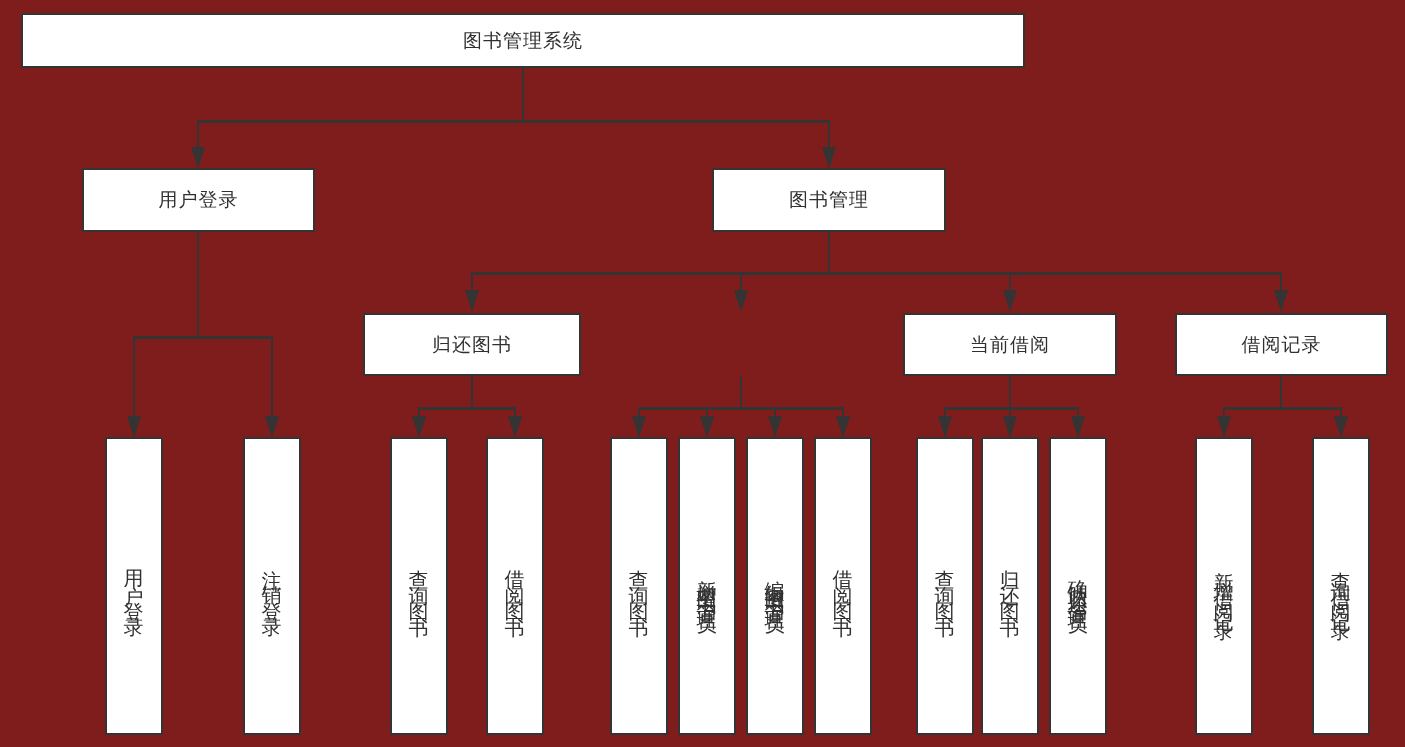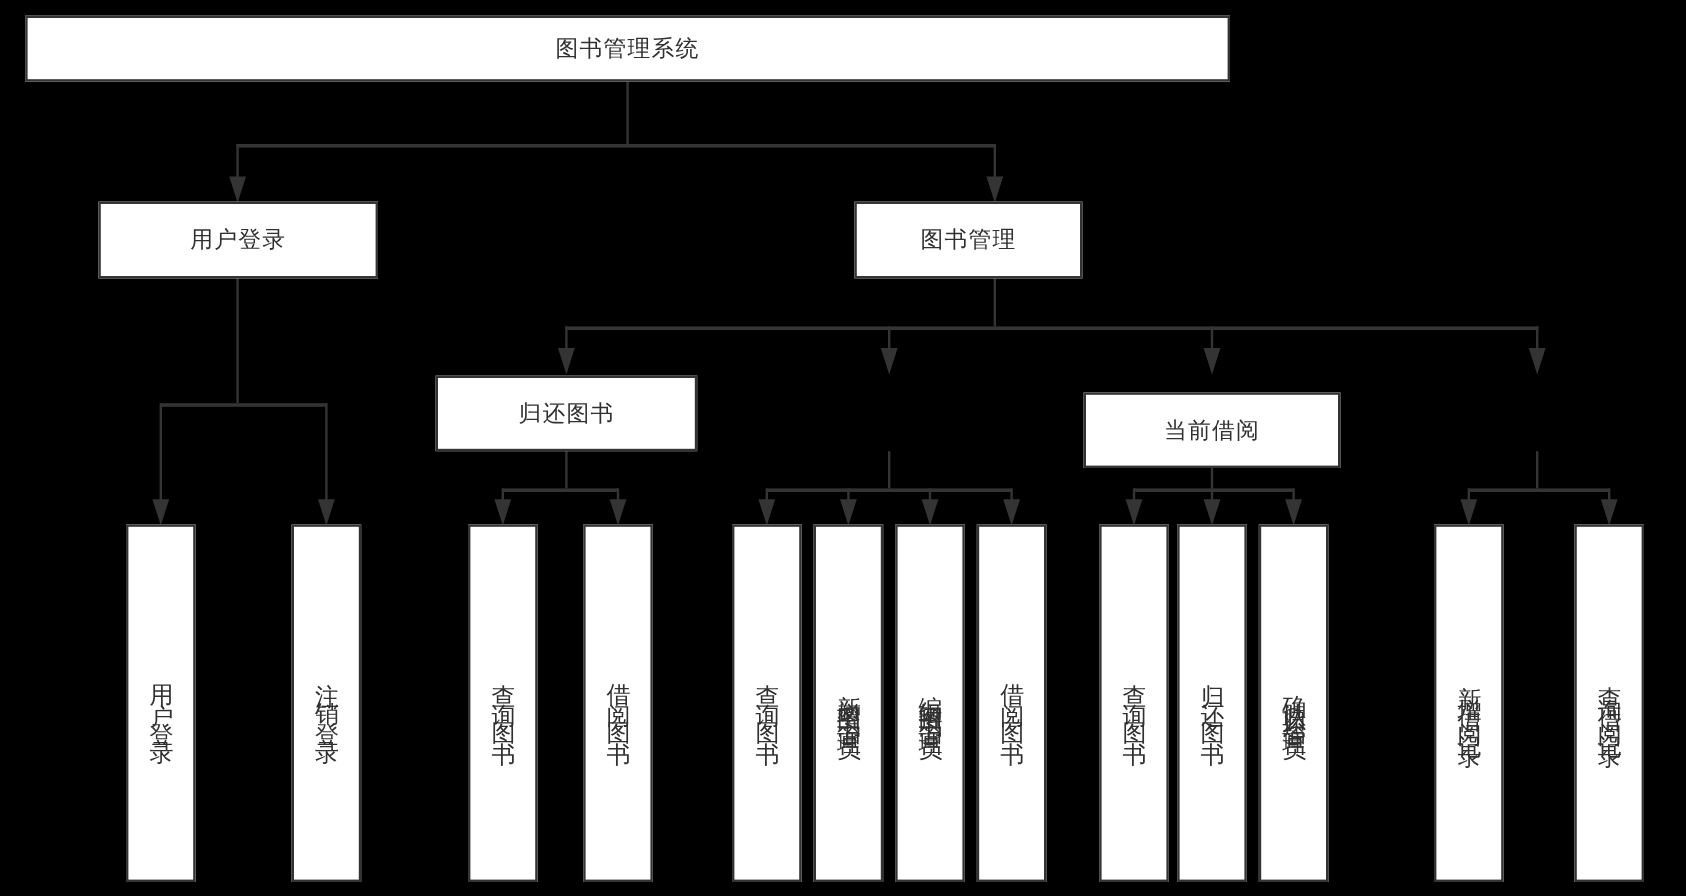--- a/index.html
+++ b/index.html
@@ -1,17 +1,17 @@
 <!DOCTYPE html>
 <html><head>
 <meta charset="utf-8">
 <style>
   html,body{margin:0;padding:0;background:#ffffff;}
   body{font-family:"Liberation Sans","DejaVu Sans",sans-serif;}
-  #canvas{position:relative;width:1405px;height:747px;background:#000000;overflow:hidden;}
+  #canvas{position:relative;width:1405px;height:747px;background:#7f1d1d;overflow:hidden;}
 
   
   .node{
     position:absolute;box-sizing:border-box;background:#ffffff;
     border:2.5px solid #343434;display:flex;align-items:center;justify-content:center;
     color:#303030;font-size:19px;z-index:2;
   }
   .node .htext{white-space:nowrap;letter-spacing:1px;}
   .leaf{top:437px;width:58px;height:298px;}
   .vtext{
@@ -44,33 +44,36 @@
 <div id="canvas">
 
   <div class="node" style="left:21px;top:13px;width:1004px;height:55px;">
     <span class="htext">图书管理系统</span>
   </div>
 
   <div class="node" style="left:82px;top:168px;width:233px;height:64px;">
     <span class="htext">用户登录</span>
   </div>
 
-  <div class="node" style="left:712px;top:168px;width:190px;height:64px;">
+  <div class="node" style="left:712px;top:168px;width:234px;height:64px;">
     <span class="htext">图书管理</span>
   </div>
 
   <div class="node" style="left:363px;top:313px;width:218px;height:63px;">
     <span class="htext">归还图书</span>
   </div>
 
 
-  <div class="node" style="left:903px;top:313px;width:214px;height:63px;margin-top:14px;">
+  <div class="node" style="left:903px;top:313px;width:214px;height:63px;">
     <span class="htext">当前借阅</span>
   </div>
 
+  <div class="node" style="left:1175px;top:313px;width:213px;height:63px;">
+    <span class="htext">借阅记录</span>
+  </div>
 
   <div class="node leaf" style="left:105px;">
     <span class="vtext ls-l">用户登录</span>
   </div>
   <div class="node leaf" style="left:243px;">
     <span class="vtext ls-l">注销登录</span>
   </div>
 
   <div class="node leaf" style="left:390px;">
     <span class="vtext ls-l">查询图书</span>

